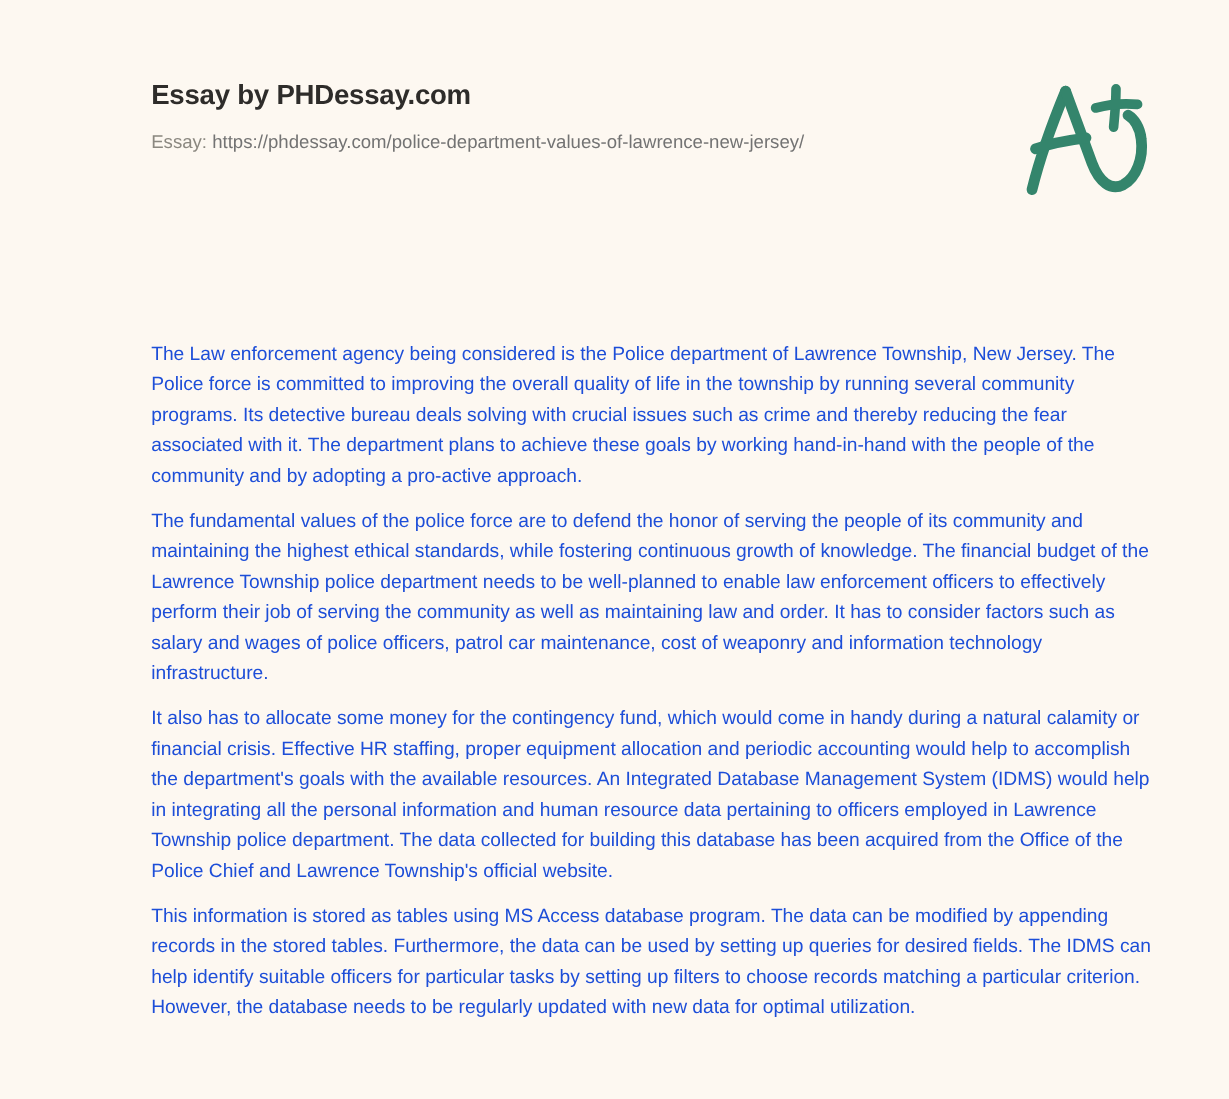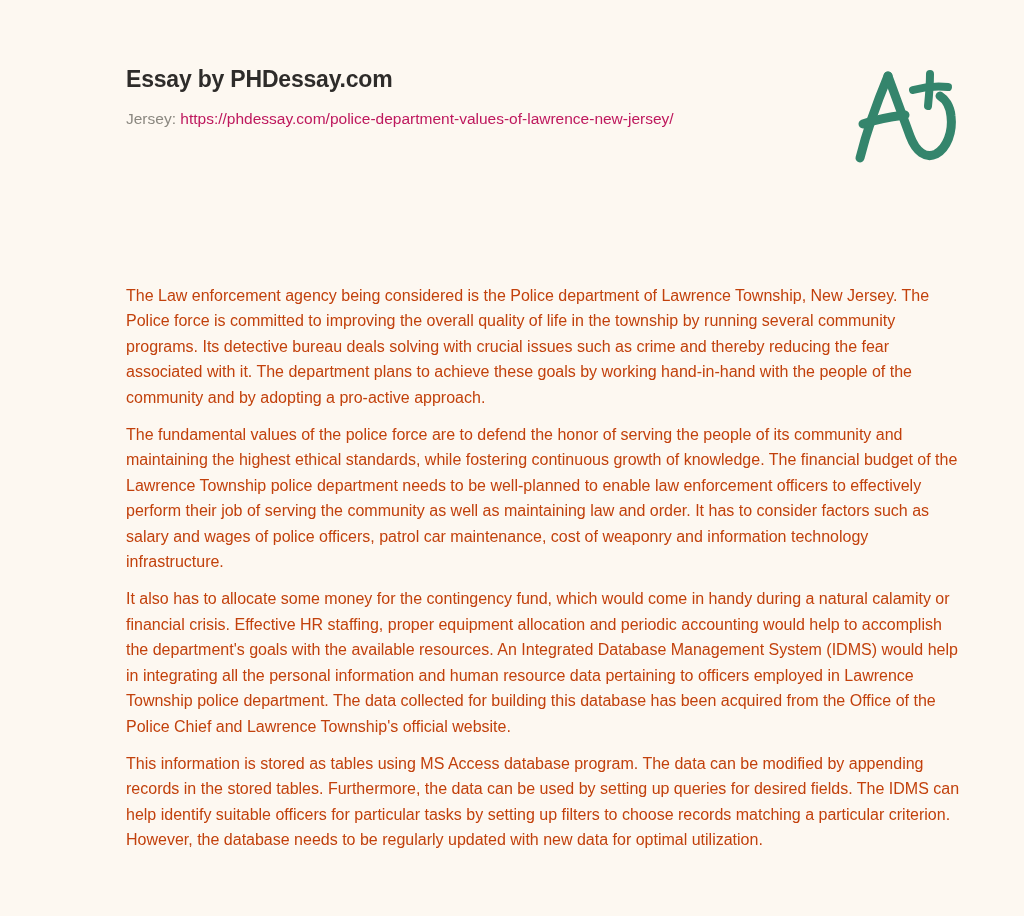--- a/index.html
+++ b/index.html
@@ -39,21 +39,21 @@
   .source-line {
     margin-top: 16px;
     font-size: 15.5px;
     line-height: 1.2;
     white-space: nowrap;
   }
   .source-label {
     color: #8b8880;
   }
   .source-url {
-    color: #be185d;
+    color: #737373;
     text-decoration: none;
   }
 
   
   .logo {
     position: absolute;
     left: 812px;
     top: 62px;
     width: 130px;
     height: 108px;
@@ -82,37 +82,37 @@
   .body-content {
     position: absolute;
     left: 94px;
     top: 283px;
     width: 838px;
   }
   .body-content p {
     margin: 0 0 12px 0;
     font-size: 16px;
     line-height: 25.4px;
-    color: #c2410c;
+    color: #1d4ed8;
     text-align: left;
   }
   .body-content p.reference {
     margin-top: 11px;
     margin-bottom: 0;
   }
 </style>
 </head>
 <body>
 
 <div class="page">
 
   <div class="header">
     <div class="brand-title">Essay by PHDessay.com</div>
     <div class="source-line">
-      <span class="source-label">Jersey:</span>
+      <span class="source-label">Essay:</span>
       <a class="source-url" href="#">https://phdessay.com/police-department-values-of-lawrence-new-jersey/</a>
     </div>
   </div>
 
   <div class="logo">
     <svg viewBox="0 0 130 108" xmlns="http://www.w3.org/2000/svg">
       <g fill="none" stroke="#34856c" stroke-linecap="round" stroke-linejoin="round">
 
         <path d="M44 14 C 34 38, 24 64, 16 96" stroke-width="9"></path>
 

